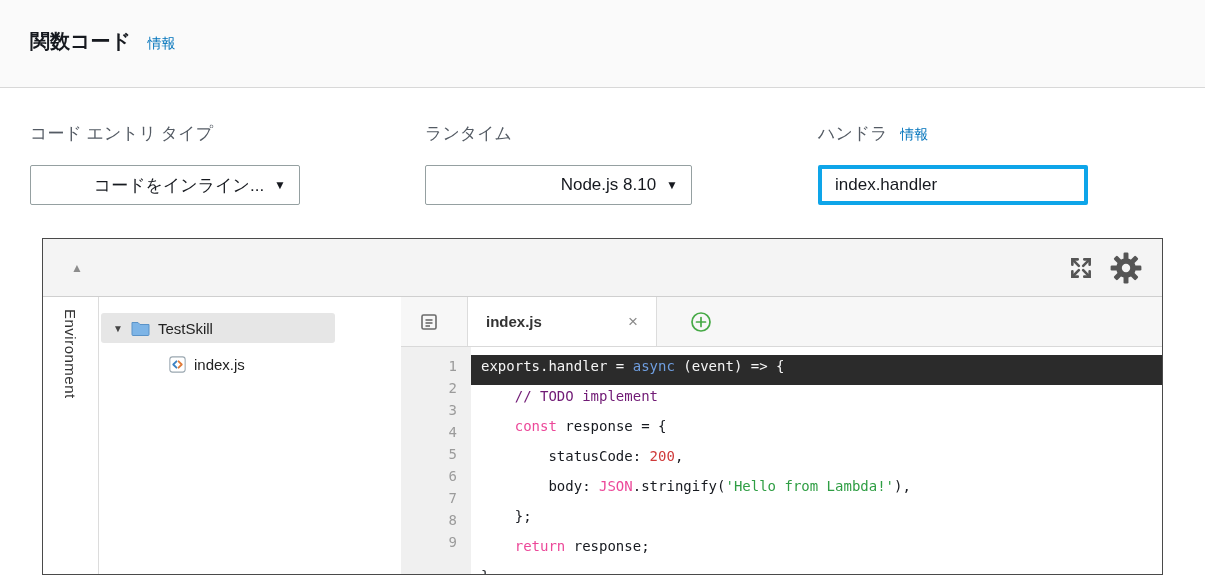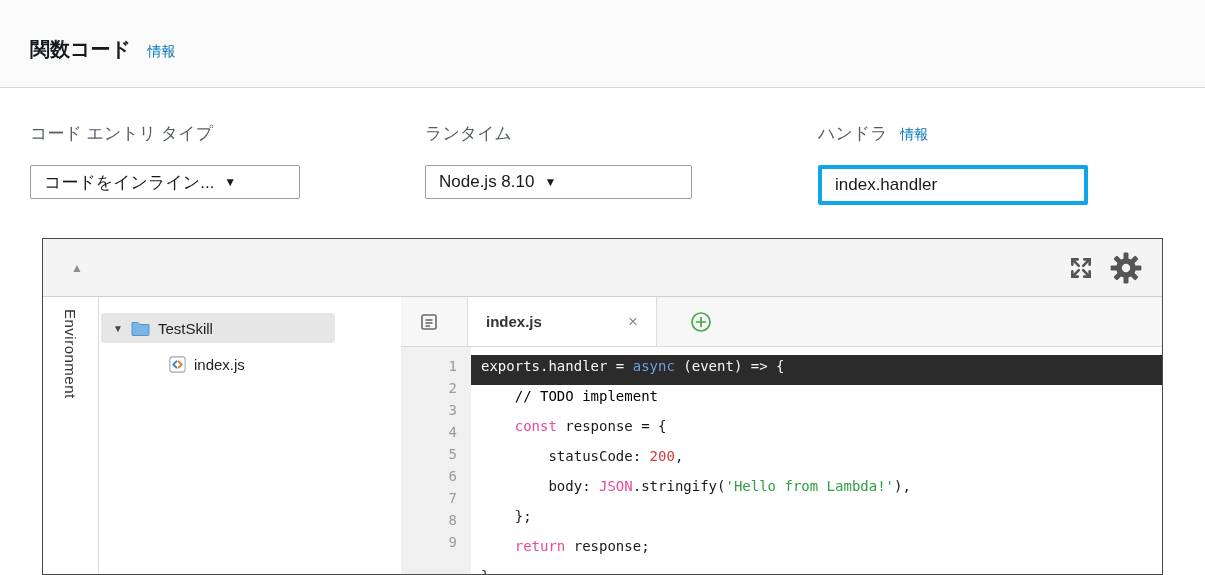--- a/index.html
+++ b/index.html
@@ -2,30 +2,30 @@
 <html><head>
 <meta charset="utf-8">
 <style>
   * { margin:0; padding:0; box-sizing:border-box; }
   html,body { background:#fff; }
   body { font-family:"Liberation Sans","DejaVu Sans",sans-serif; color:#16191f; }
   .page { position:relative; width:1205px; height:575px; overflow:hidden; background:#fff; }
 
   
   .panel-header { position:absolute; top:0; left:0; width:100%; height:88px;
-    background:#fafafa; border-bottom:1px solid #d8d8d8; padding:36px 0 0 30px; }
+    background:#fafafa; border-bottom:1px solid #d8d8d8; padding:28px 0 0 30px; }
   .panel-title { display:inline-block; font-size:20px; font-weight:bold; color:#16191f; }
   .info-link { color:#0073bb; font-size:14px; text-decoration:none; margin-left:12px; cursor:pointer; }
 
   
   .field { position:absolute; top:122px; }
   .field-label { font-size:17px; color:#545b64; height:43px; }
   .field-label .info-link { font-size:14px; margin-left:8px; }
-  .control { height:34px; border:1px solid #95a0a1; border-radius:2px; background:#fff;
-    display:flex; align-items:center; justify-content:flex-start; padding:0 13px;
+  .control { height:40px; border:1px solid #95a0a1; border-radius:2px; background:#fff;
+    display:flex; align-items:center; justify-content:flex-end; padding:0 13px;
     font-size:17px; color:#16191f; cursor:pointer; }
   .control .caret { font-size:12px; color:#16191f; margin-left:10px; }
   .text-input { width:100%; height:40px; border:4px solid #0ea5e9; border-radius:2px;
     padding:0 13px; font-size:17px; color:#16191f; font-family:inherit; outline:none; }
 
   
   .editor { position:absolute; left:42px; top:238px; width:1121px; height:337px;
     border:1px solid #4a4a4a; background:#fff; display:flex; flex-direction:column; overflow:hidden; }
 
   .menubar { flex:0 0 58px; background:#f4f4f4; border-bottom:1px solid #cfcfcf;
@@ -62,21 +62,21 @@
     font-family:"DejaVu Sans Mono","Liberation Mono",monospace; font-size:14px; line-height:22px; }
   .gutter { flex:0 0 70px; background:#f0f0f0; text-align:right; padding:8px 14px 0 0; color:#9b9b9b; }
   .gut-num { height:22px; }
   .code-lines { flex:1; padding-top:8px; white-space:pre; overflow:hidden; }
   .code-line { height:30px; padding-left:10px; }
   .code-line.active { background:#2b2b2b; }
   .y-p { color:#16191f; }
   .y-w { color:#f5f5f5; }
   .y-k { color:#ec4899; }
   .code-line.active .y-k { color:#6f9ee0; }
-  .y-c { color:#000000; }
+  .y-c { color:#701a75; }
   .y-s { color:#2f9e44; }
   .y-n { color:#cf3a3a; }
 </style>
 </head>
 <body>
 
 <div class="page">
 
   <div class="panel-header">
     <h2 class="panel-title">関数コード</h2>

